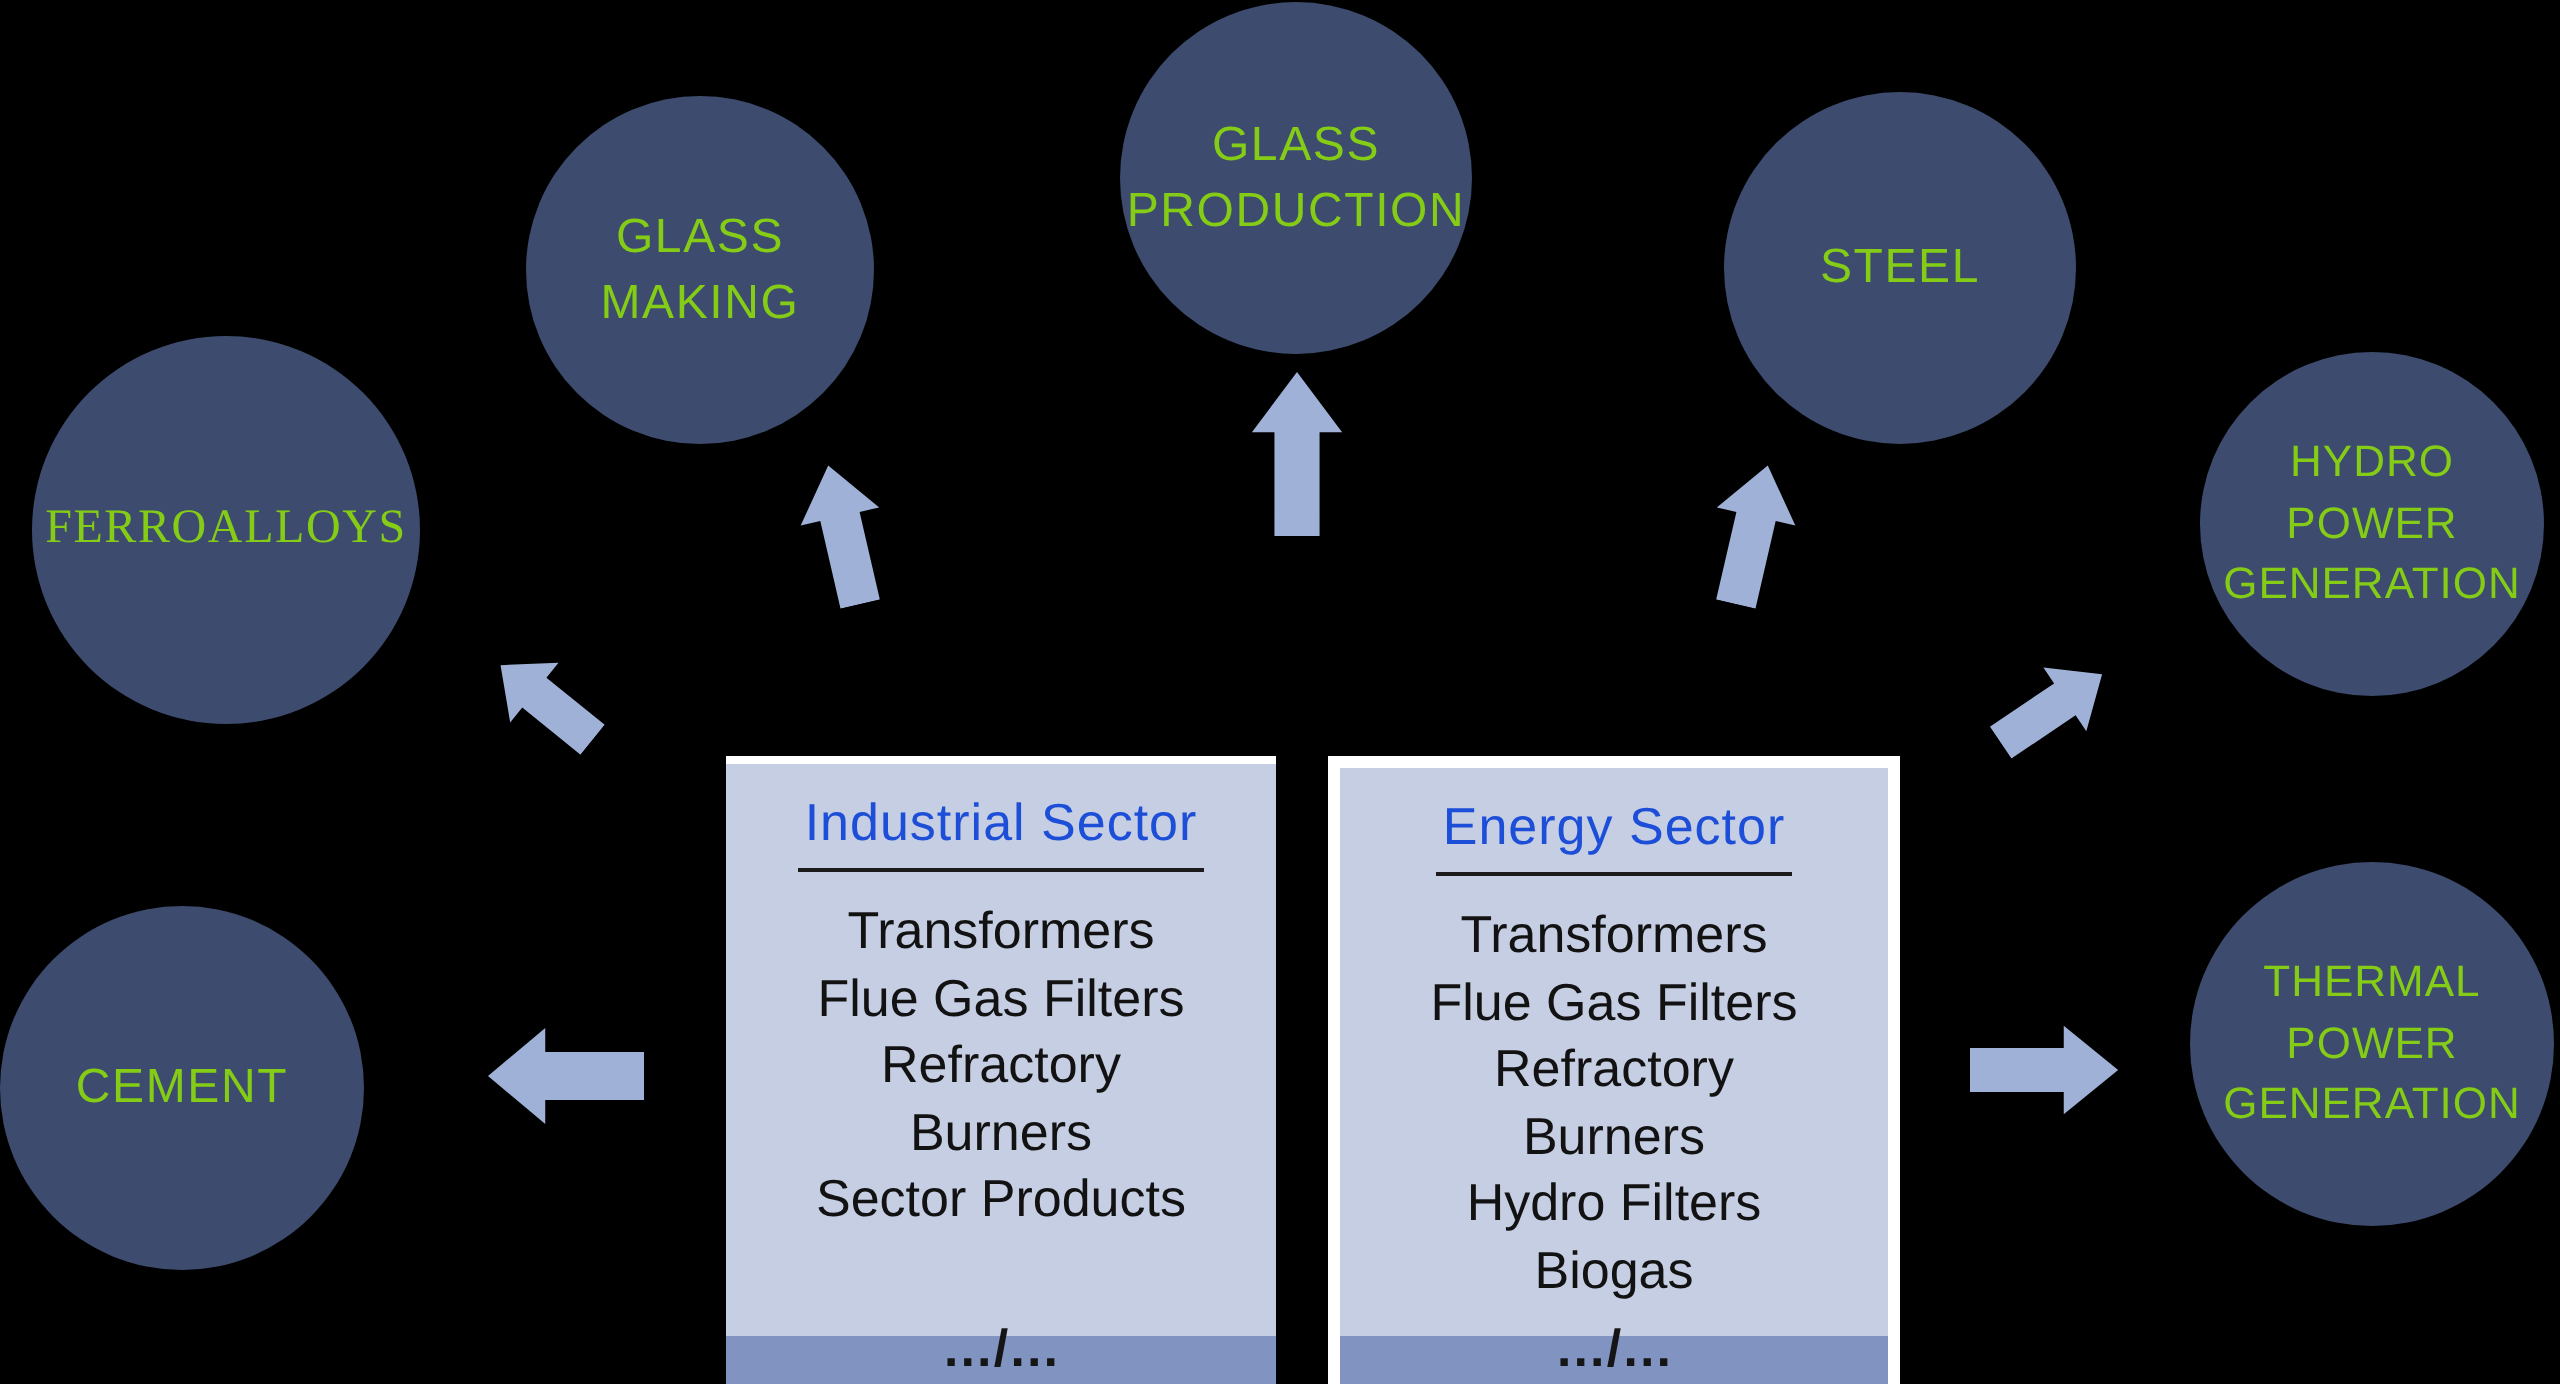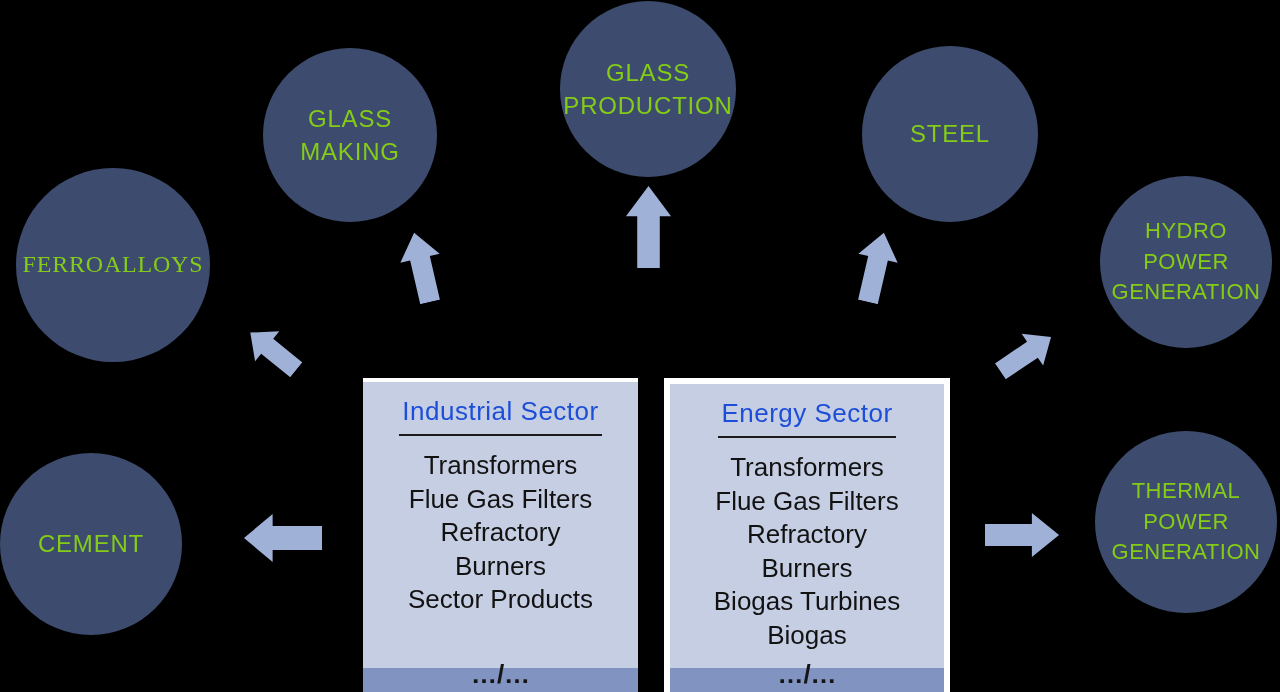--- a/index.html
+++ b/index.html
@@ -176,20 +176,20 @@
     <div class="box-more">…/…</div>
   </div>
 
   <div class="sector-box" id="box-energy">
     <div class="box-title">Energy Sector</div>
     <div class="box-items">
       <div>Transformers</div>
       <div>Flue Gas Filters</div>
       <div>Refractory</div>
       <div>Burners</div>
-      <div>Biogas Turbines</div>
+      <div>Hydro Filters</div>
       <div>Biogas</div>
     </div>
     <div class="box-footer-bar"></div>
     <div class="box-more">…/…</div>
   </div>
 
 </div>
 
 </body></html>

